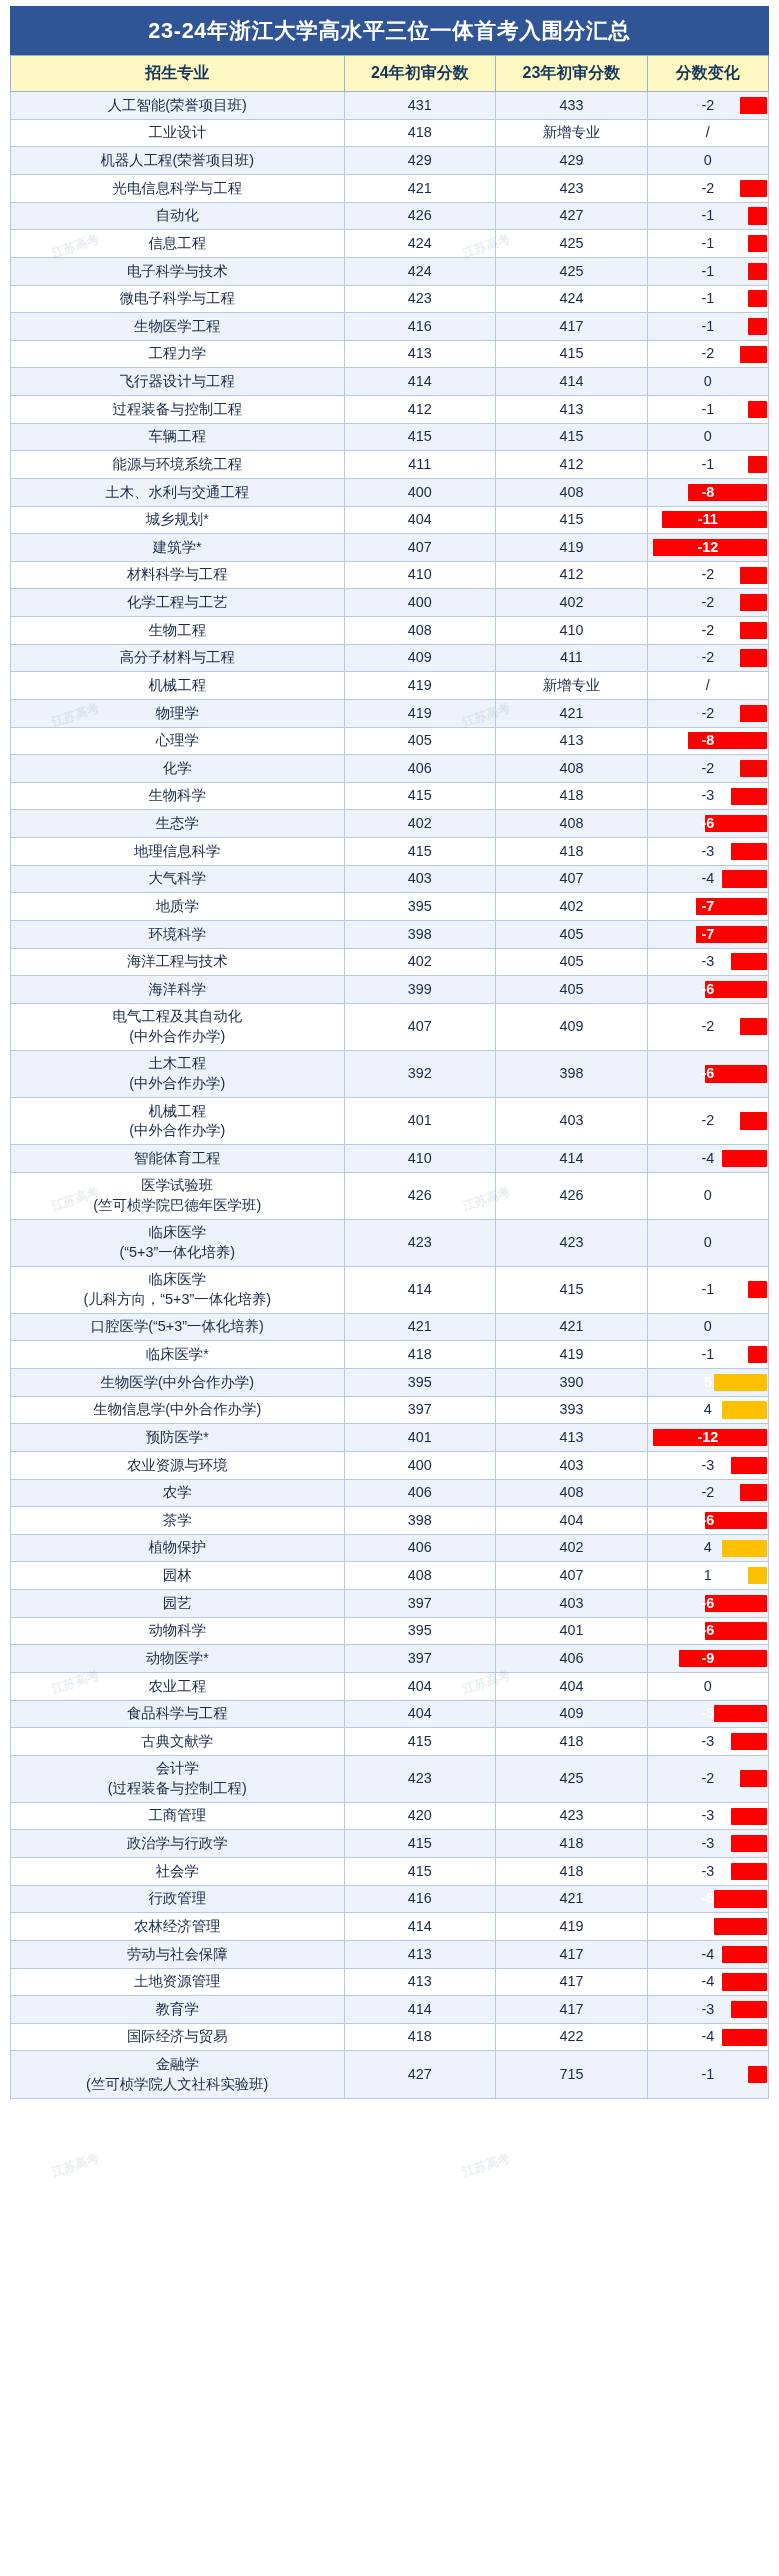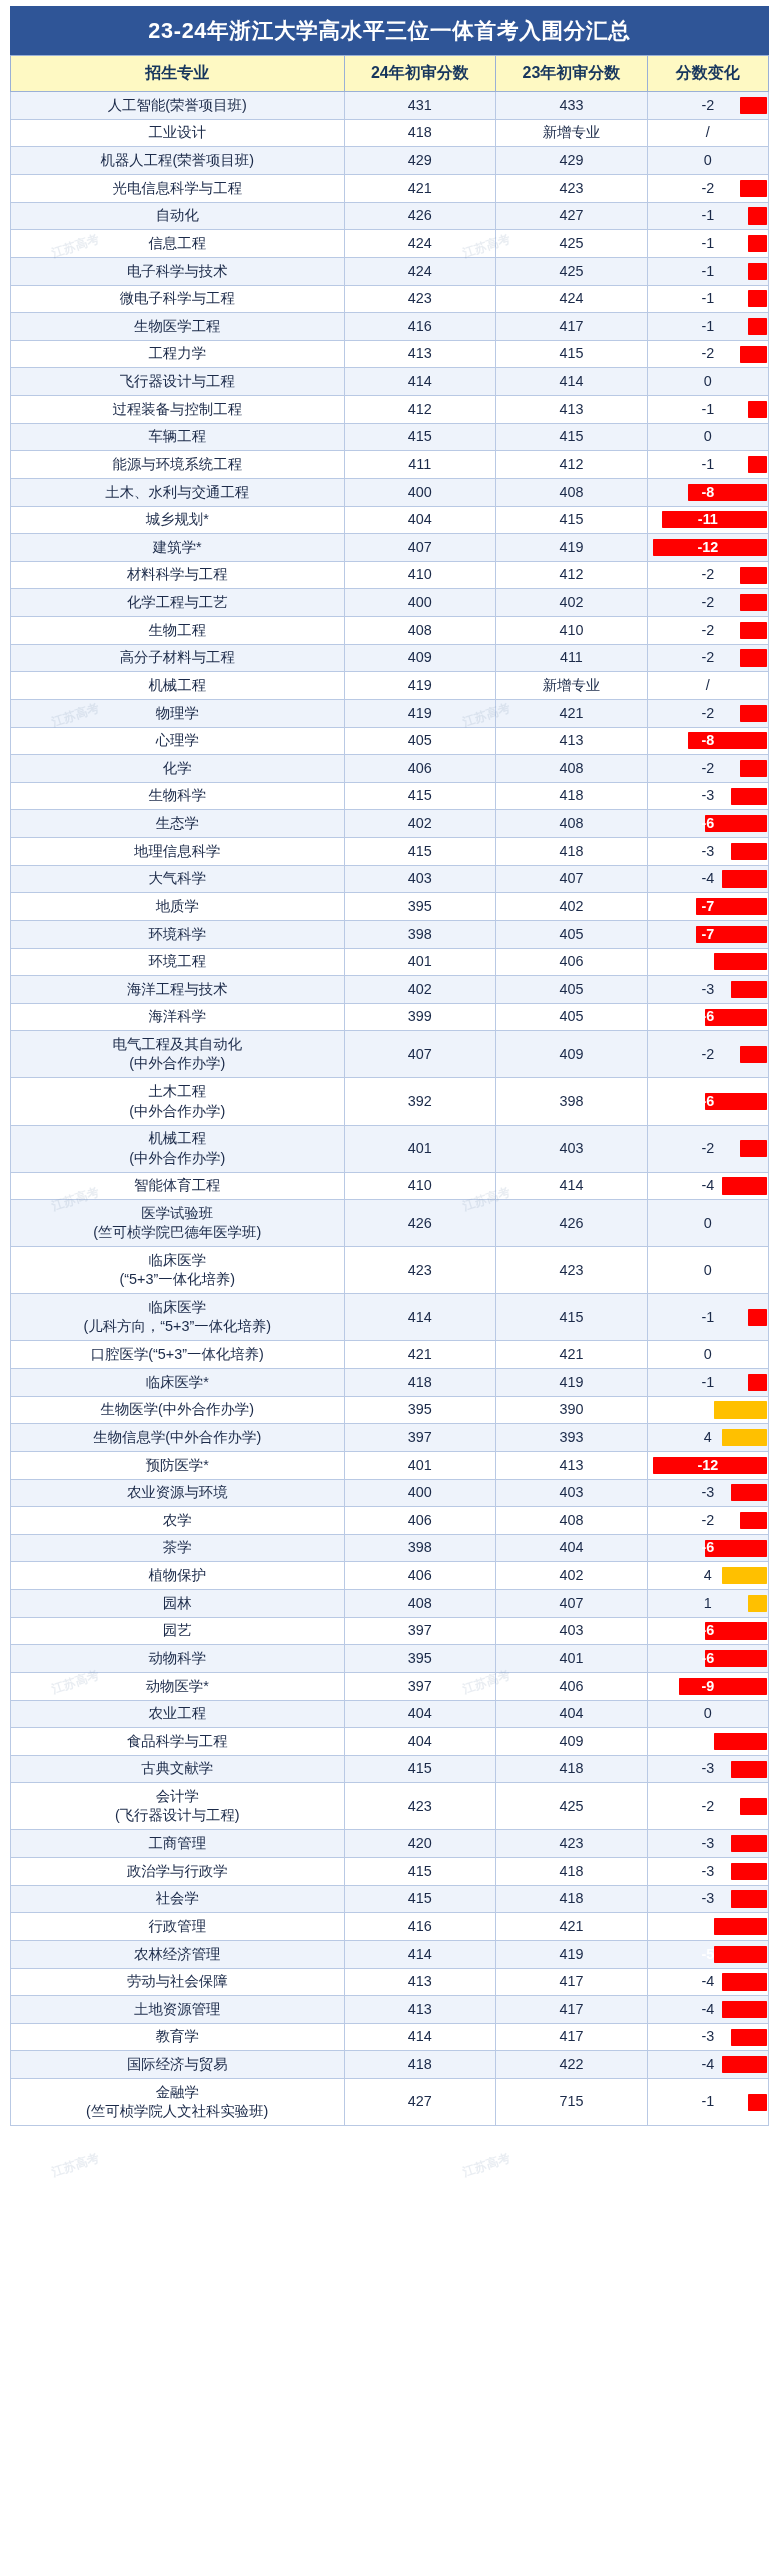--- a/index.html
+++ b/index.html
@@ -283,26 +283,20 @@
           <td>402</td>
           <td class="delta"><div class="delta-wrap"><div class="bar" style="width: 58.4%; background: rgb(255, 0, 0);"></div><span class="dval big">-7</span></div></td>
         </tr>
         <tr>
           <td class="major">环境科学</td>
           <td>398</td>
           <td>405</td>
           <td class="delta"><div class="delta-wrap"><div class="bar" style="width: 58.4%; background: rgb(255, 0, 0);"></div><span class="dval big">-7</span></div></td>
         </tr>
         <tr>
-          <td class="major">环境工程</td>
-          <td>401</td>
-          <td>406</td>
-          <td class="delta"><div class="delta-wrap"><div class="bar" style="width: 44%; background: rgb(255, 0, 0);"></div><span class="dval big">-5</span></div></td>
-        </tr>
-        <tr>
           <td class="major">海洋工程与技术</td>
           <td>402</td>
           <td>405</td>
           <td class="delta"><div class="delta-wrap"><div class="bar" style="width: 29.6%; background: rgb(255, 0, 0);"></div><span class="dval neg">-3</span></div></td>
         </tr>
         <tr>
           <td class="major">海洋科学</td>
           <td>399</td>
           <td>405</td>
           <td class="delta"><div class="delta-wrap"><div class="bar" style="width: 51.2%; background: rgb(255, 0, 0);"></div><span class="dval big">-6</span></div></td>
@@ -446,21 +440,21 @@
           <td class="delta"><div class="delta-wrap"><div class="bar" style="width: 44%; background: rgb(255, 0, 0);"></div><span class="dval big">-5</span></div></td>
         </tr>
         <tr>
           <td class="major">古典文献学</td>
           <td>415</td>
           <td>418</td>
           <td class="delta"><div class="delta-wrap"><div class="bar" style="width: 29.6%; background: rgb(255, 0, 0);"></div><span class="dval neg">-3</span></div></td>
         </tr>
         <tr>
           <td class="major">会计学
-(飞行器设计与工程)</td>
+(过程装备与控制工程)</td>
           <td>423</td>
           <td>425</td>
           <td class="delta"><div class="delta-wrap"><div class="bar" style="width: 22.4%; background: rgb(255, 0, 0);"></div><span class="dval neg">-2</span></div></td>
         </tr>
         <tr>
           <td class="major">工商管理</td>
           <td>420</td>
           <td>423</td>
           <td class="delta"><div class="delta-wrap"><div class="bar" style="width: 29.6%; background: rgb(255, 0, 0);"></div><span class="dval neg">-3</span></div></td>
         </tr>

